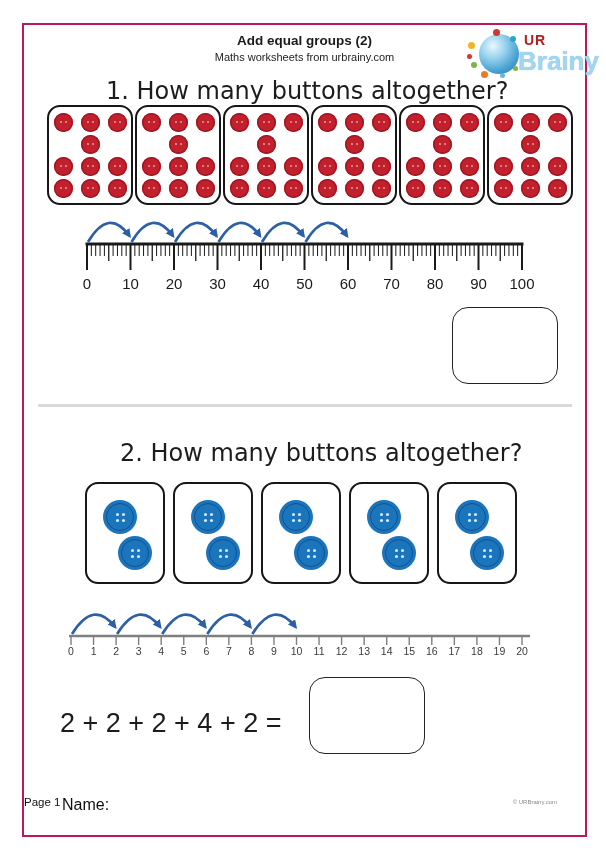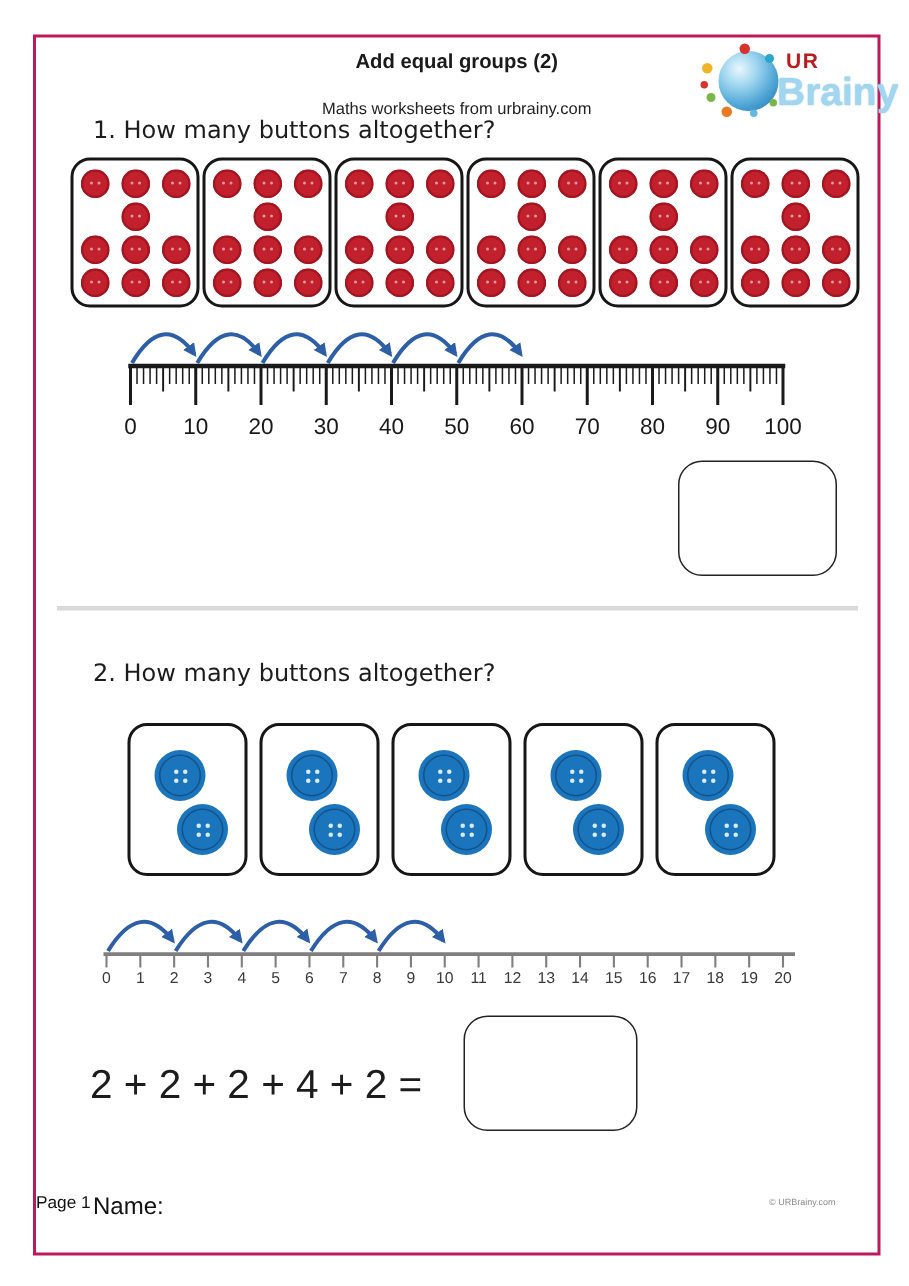--- a/index.html
+++ b/index.html
@@ -5,36 +5,36 @@
   html,body{margin:0;padding:0;background:#ffffff;}
   .canvas{position:relative;width:606px;height:857px;background:#ffffff;overflow:hidden;
           font-family:"Liberation Sans",sans-serif;color:#1f1f1f;}
   .page{position:absolute;left:22px;top:23px;width:561px;height:810px;background:#fff;
         border:2px solid #be185d;}
 
   
   .title{position:absolute;left:0;top:8px;width:100%;text-align:center;
          font-size:13.5px;font-weight:bold;color:#1a1a1a;}
   .subtitle{position:absolute;left:0;top:26px;width:100%;text-align:center;
-            font-size:11px;color:#222;margin-top:16px;}
+            font-size:11px;color:#222;}
 
   
   .logo{position:absolute;left:442px;top:4px;width:116px;height:50px;}
   .logo .sphere{position:absolute;left:13px;top:5px;width:40px;height:40px;border-radius:50%;
       background:radial-gradient(circle at 35% 30%, #eaf7fd 0%, #9fd6ef 30%, #4ba3d4 65%, #1f6fa8 100%);}
   .logo .dot{position:absolute;border-radius:50%;}
   .logo .t-ur{position:absolute;left:58px;top:3px;font-size:14px;font-weight:bold;color:#b91c1c;
       letter-spacing:1px;}
   .logo .t-brainy{position:absolute;left:52px;top:17px;font-size:26px;font-weight:bold;color:#a2d5f0;
       text-shadow:0 0 1px #6fb6dd;}
 
   
-  .q-heading{position:absolute;font-family:"DejaVu Sans",sans-serif;font-size:16px;color:#1c1c1c;}
+  .q-heading{position:absolute;font-family:"DejaVu Sans",sans-serif;font-size:24px;color:#1c1c1c;margin-left:44px;}
   #heading-1{left:38px;top:52px;}
-  #heading-2{left:38px;top:414px;}
+  #heading-2{left:52px;top:414px;}
 
   .groups{position:absolute;display:flex;}
   #groups-1{left:23px;top:80px;gap:2px;}
   #groups-2{left:61px;top:457px;gap:8px;}
   .group-box{border:2px solid #161616;border-radius:13px;background:#fff;box-sizing:border-box;}
   #groups-1 .group-box{width:86px;height:100px;display:flex;flex-direction:column;
       justify-content:center;gap:3px;padding:2px 0;}
   .btn-row{display:flex;justify-content:center;gap:8px;}
   .btn{border-radius:50%;position:relative;}
   .btn-red{width:19px;height:19px;background:#c2202d;box-shadow:inset 0 0 0 1.5px #a21622;}

